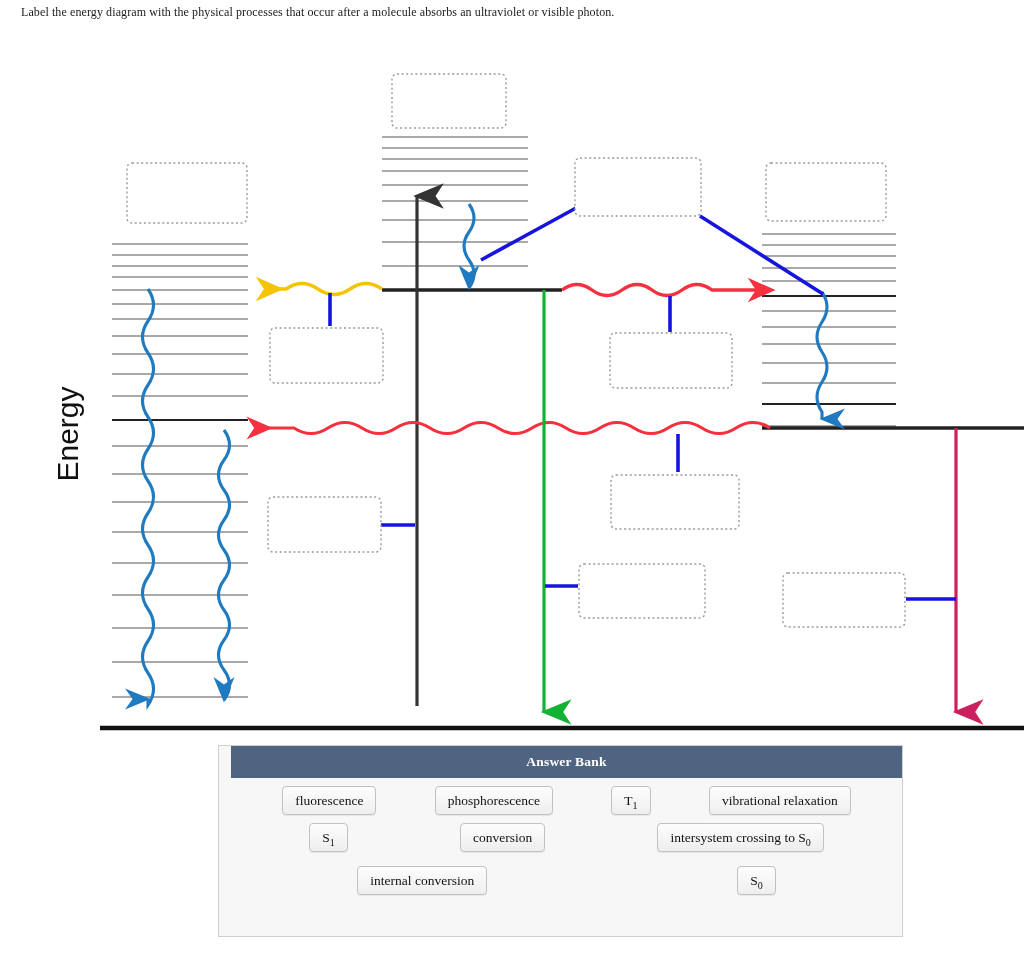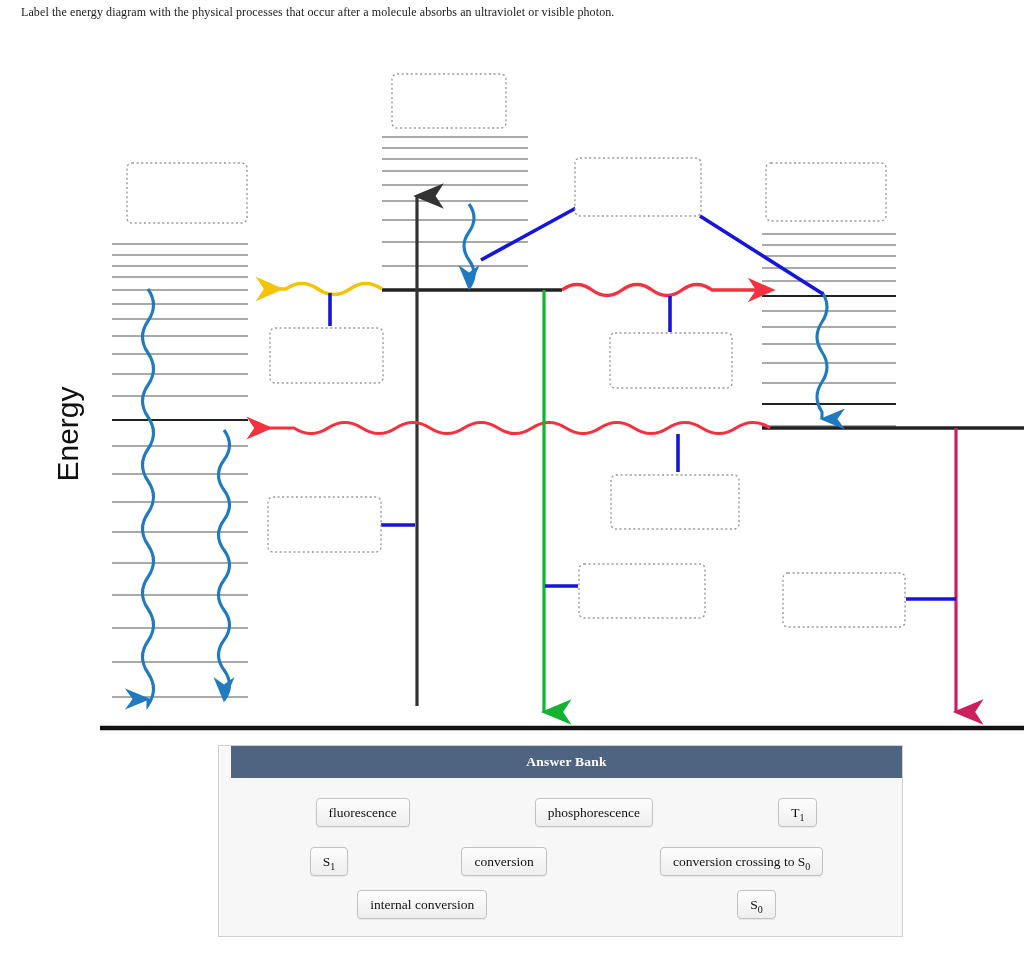--- a/index.html
+++ b/index.html
@@ -21,21 +21,21 @@
     position:absolute;left:218px;top:745px;width:685px;height:192px;
     border:1px solid #d0d0d0;background:#f7f7f7;box-sizing:border-box;padding-left:12px;
   }
   #bank-header{
     height:32px;background:#4e6480;color:#fff;
     display:flex;align-items:center;justify-content:center;
     font-size:13.5px;font-weight:bold;letter-spacing:.2px;
   }
   .bank-row{
     display:flex;align-items:center;justify-content:space-around;
-    margin-top:20px;padding:0 22px;
+    margin-top:8px;padding:0 22px;
   }
   .bank-row.r3{justify-content:center;gap:250px;margin-top:14px;}
   .chip{
     background:linear-gradient(#fdfdfd,#eeeeee);
     border:1px solid #c2c2c2;border-radius:4px;
     padding:5px 12px;font-size:13.5px;line-height:17px;
     color:#111;box-shadow:0 1px 1px rgba(0,0,0,.07);
     white-space:nowrap;cursor:pointer;
   }
   .chip sub{font-size:10px;line-height:0;}
@@ -182,23 +182,24 @@
   <line x1="100" y1="694" x2="1024" y2="694" stroke="#111111" stroke-width="4.6"></line>
 </svg>
 </div>
 
 <div id="answer-bank">
   <div id="bank-header">Answer Bank</div>
   <div class="bank-row">
     <div class="chip"><span>fluorescence</span></div>
     <div class="chip"><span>phosphorescence</span></div>
     <div class="chip"><span>T</span><sub>1</sub></div>
+    <div class="chip"><span>vibrational relaxation</span></div>
   </div>
   <div class="bank-row">
     <div class="chip"><span>S</span><sub>1</sub></div>
     <div class="chip"><span>conversion</span></div>
-    <div class="chip"><span>conversion crossing to S</span><sub>0</sub></div>
+    <div class="chip"><span>intersystem crossing to S</span><sub>0</sub></div>
   </div>
   <div class="bank-row r3">
     <div class="chip"><span>internal conversion</span></div>
     <div class="chip"><span>S</span><sub>0</sub></div>
   </div>
 </div>
 
 </body></html>

